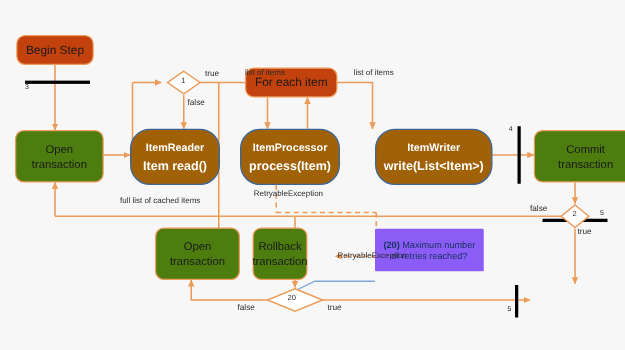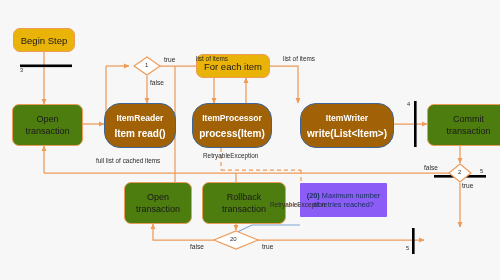--- a/index.html
+++ b/index.html
@@ -9,21 +9,21 @@
     font-family:"Liberation Sans", sans-serif;
     overflow:hidden;
   }
   #stage{position:relative;width:500px;height:280px;}
   svg.layer{position:absolute;left:0;top:0;width:500px;height:280px;}
 
   .node{position:absolute;box-sizing:border-box;display:flex;flex-direction:column;
         align-items:center;justify-content:center;text-align:center;}
 
   .term{
-    background:#eab308;border:1.3px solid #ED9B58;border-radius:7px;
+    background:#c2410c;border:1.3px solid #ED9B58;border-radius:7px;
     color:#1a1a1a;font-size:9.5px;
   }
   .proc{
     background:#4d7c0f;border:1.3px solid #ED9B58;border-radius:7px;
     color:#1a1a1a;font-size:9px;line-height:12px;
   }
   .blue{
     background:#a16207;border:1.1px solid #3C6699;border-radius:16px;
     color:#ffffff;font-weight:bold;font-size:8.6px;line-height:16px;
   }
@@ -140,21 +140,21 @@
   <div class="node proc" style="left:427px;top:104px;width:83px;height:42px;">
     <span>Commit</span>
     <span>transaction</span>
   </div>
 
   <div class="node proc" style="left:124px;top:182px;width:68px;height:42px;">
     <span>Open</span>
     <span>transaction</span>
   </div>
 
-  <div class="node proc" style="left:202px;top:182px;width:84px;height:42px;">
+  <div class="node proc" style="left:202px;top:182px;width:44px;height:42px;">
     <span>Rollback</span>
     <span>transaction</span>
   </div>
 
 
   <div class="node note" style="left:300px;top:183px;width:87px;height:34px;flex-direction:row;">
     <div style="width:100%;">
       <b>(20)</b><span> Maximum number of retries reached?</span>
     </div>
   </div>

